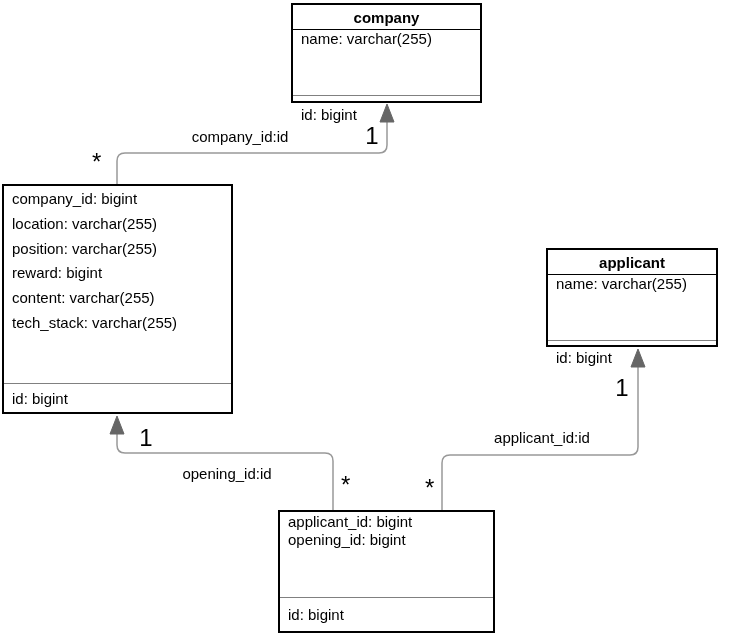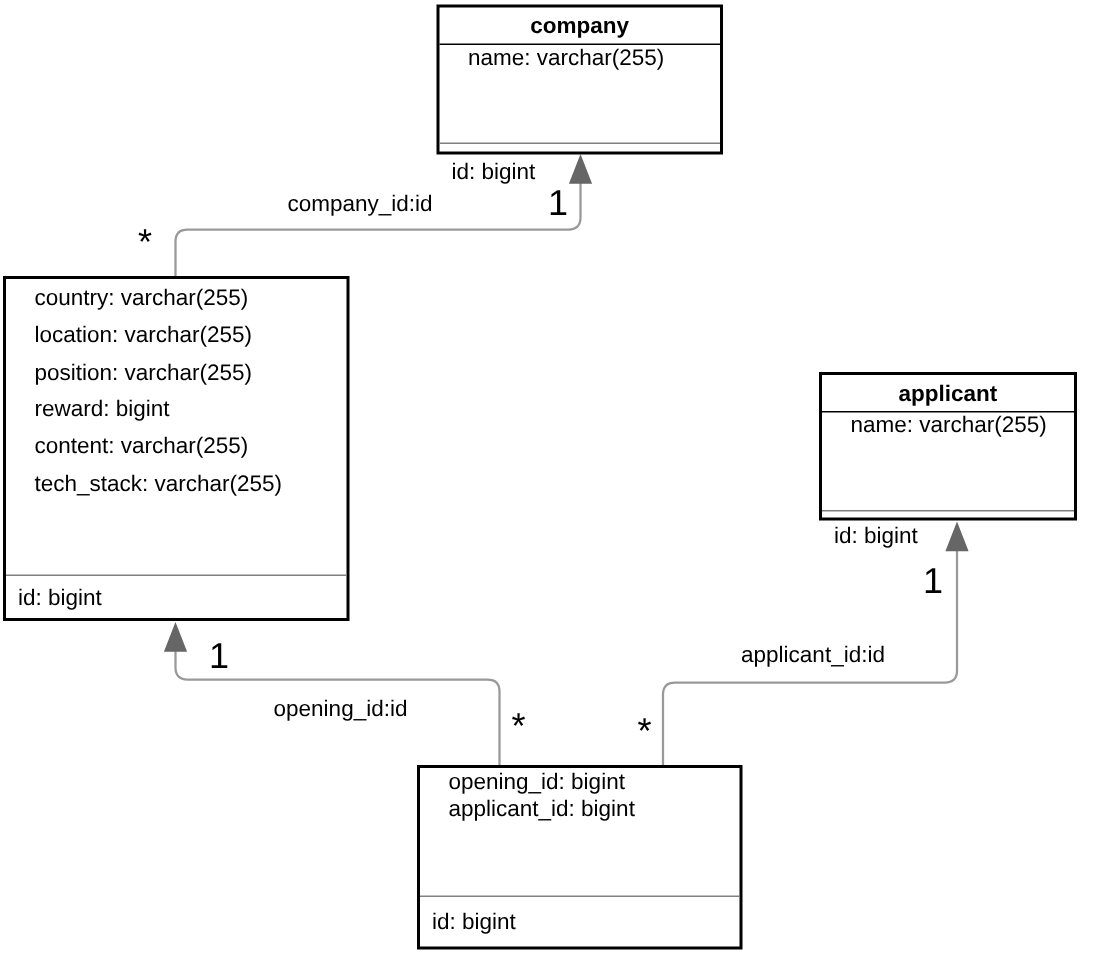--- a/index.html
+++ b/index.html
@@ -46,21 +46,20 @@
     flex-direction: column;
     justify-content: center;
   }
   .attr-row {
     flex: 1 1 auto;
     display: flex;
     align-items: center;
     padding-left: 8px;
     white-space: nowrap;
     overflow: hidden;
-    margin-left: 11px;
   }
   .entity-pk {
     flex: 0 0 auto;
     border-top: 1.5px solid var(--separator);
     display: flex;
     align-items: center;
     padding-left: 8px;
     white-space: nowrap;
     margin-top: 48px;
   }
@@ -143,42 +142,42 @@
   <div class="entity" id="entity-company">
     <div class="entity-header">company</div>
     <div class="entity-attrs">
       <div class="attr-row">name: varchar(255)</div>
     </div>
     <div class="entity-pk">id: bigint</div>
   </div>
 
   <div class="entity" id="entity-opening">
     <div class="entity-attrs">
-      <div class="attr-row">country: varchar(255)</div>
+      <div class="attr-row">company_id: bigint</div>
       <div class="attr-row">location: varchar(255)</div>
       <div class="attr-row">position: varchar(255)</div>
       <div class="attr-row">reward: bigint</div>
       <div class="attr-row">content: varchar(255)</div>
       <div class="attr-row">tech_stack: varchar(255)</div>
     </div>
     <div class="entity-pk">id: bigint</div>
   </div>
 
   <div class="entity" id="entity-applicant">
     <div class="entity-header">applicant</div>
     <div class="entity-attrs">
       <div class="attr-row">name: varchar(255)</div>
     </div>
     <div class="entity-pk">id: bigint</div>
   </div>
 
   <div class="entity" id="entity-job-application">
     <div class="entity-attrs">
+      <div class="attr-row">applicant_id: bigint</div>
       <div class="attr-row">opening_id: bigint</div>
-      <div class="attr-row">applicant_id: bigint</div>
     </div>
     <div class="entity-pk">id: bigint</div>
   </div>
 
   <span class="edge-label" id="label-company-rel">company_id:id</span>
   <span class="cardinality-one" id="card-one-company">1</span>
   <span class="cardinality-many" id="card-many-opening">*</span>
 
   <span class="edge-label" id="label-opening-rel">opening_id:id</span>
   <span class="cardinality-one" id="card-one-opening">1</span>

